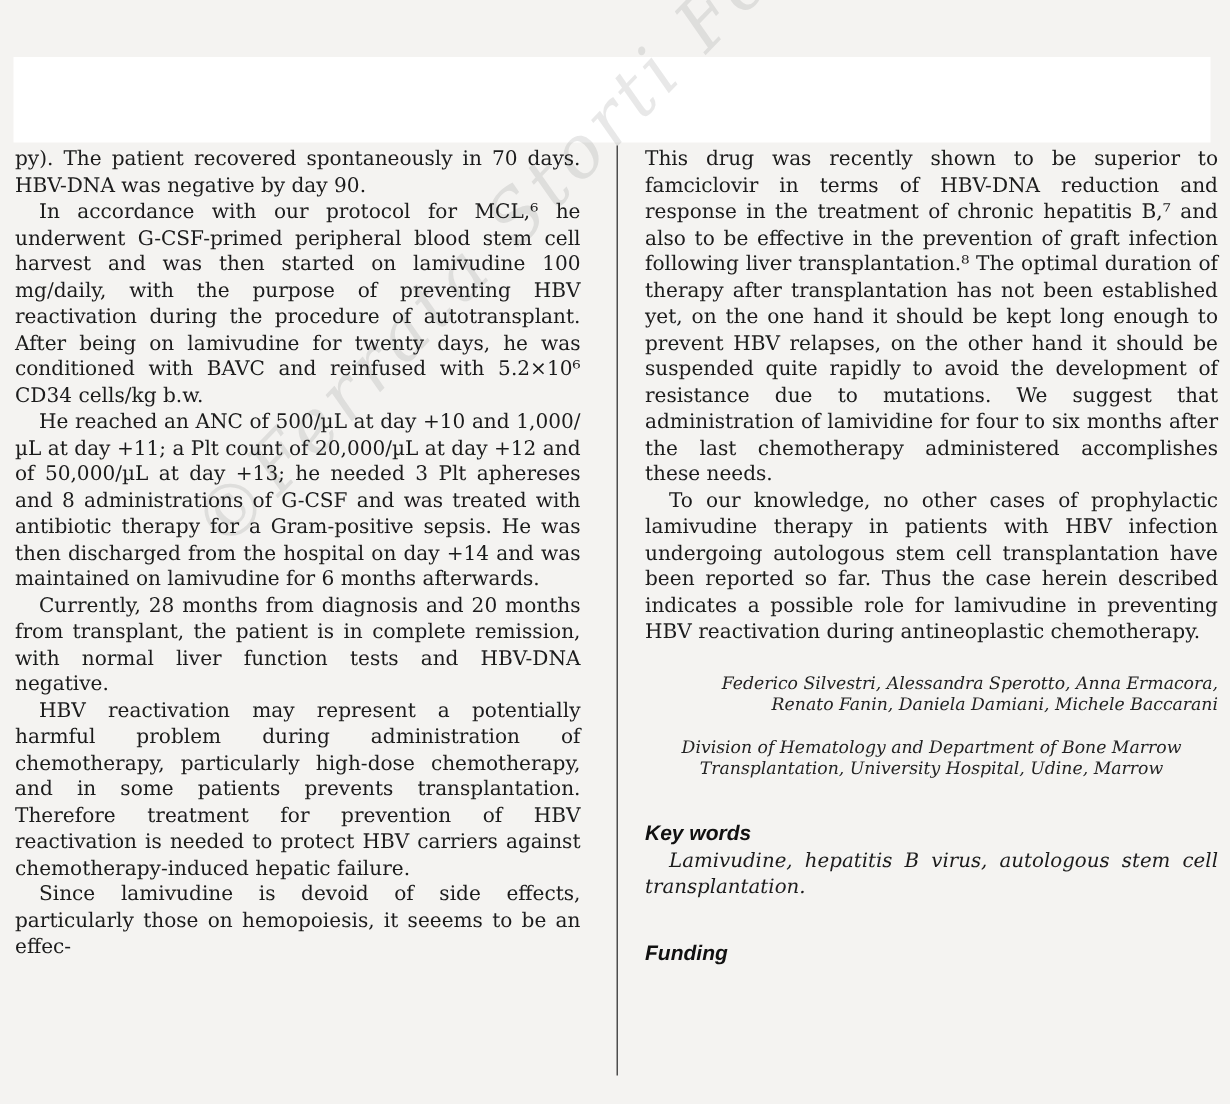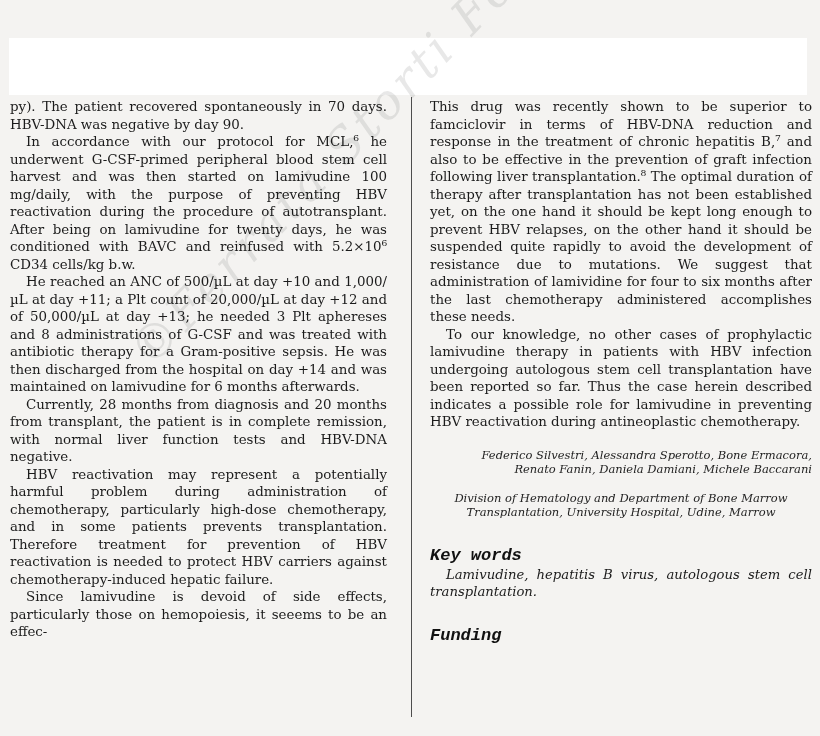--- a/index.html
+++ b/index.html
@@ -62,24 +62,24 @@
   .affiliation {
     margin-top: 14px;
     text-align: center;
     font-style: italic;
     font-size: 11.5px;
     line-height: 14.5px;
     color: #222;
   }
   .sec-heading {
     margin-top: 27px;
-    font-family: Liberation Mono, monospace;
+    font-family: Liberation Sans, sans-serif;
     font-weight: bold;
     font-style: italic;
-    font-size: 17px;
+    font-size: 14px;
     color: #111;
   }
   .sec-body {
     font-style: italic;
     margin: 3px 0 0 0 !important;
     font-size: 13.2px;
     line-height: 16.5px;
   }
 </style>
 </head>
@@ -105,21 +105,21 @@
 
 <div class="col col-right">
   <div class="paras">
 
       <p>This drug was recently shown to be superior to famciclovir in terms of HBV-DNA reduction and response in the treatment of chronic hepatitis B,⁷ and also to be effective in the prevention of graft infection following liver transplantation.⁸ The optimal duration of therapy after transplantation has not been established yet, on the one hand it should be kept long enough to prevent HBV relapses, on the other hand it should be suspended quite rapidly to avoid the development of resistance due to mutations. We suggest that administration of lamividine for four to six months after the last chemotherapy administered accomplishes these needs.</p>
       <p>To our knowledge, no other cases of prophylactic lamivudine therapy in patients with HBV infection undergoing autologous stem cell transplantation have been reported so far. Thus the case herein described indicates a possible role for lamivudine in preventing HBV reactivation during antineoplastic chemotherapy.</p>
     </div>
 
   <div class="authors">
 
-  <div>Federico Silvestri, Alessandra Sperotto, Bone Ermacora,</div>
+  <div>Federico Silvestri, Alessandra Sperotto, Anna Ermacora,</div>
       <div>Renato Fanin, Daniela Damiani, Michele Baccarani</div>
     </div>
 
   <div class="affiliation">
 
   <div>Division of Hematology and Department of Bone Marrow</div>
       <div>Transplantation, University Hospital, Udine, Marrow</div>
     </div>
 
   <div class="sec-heading">Key words</div>

